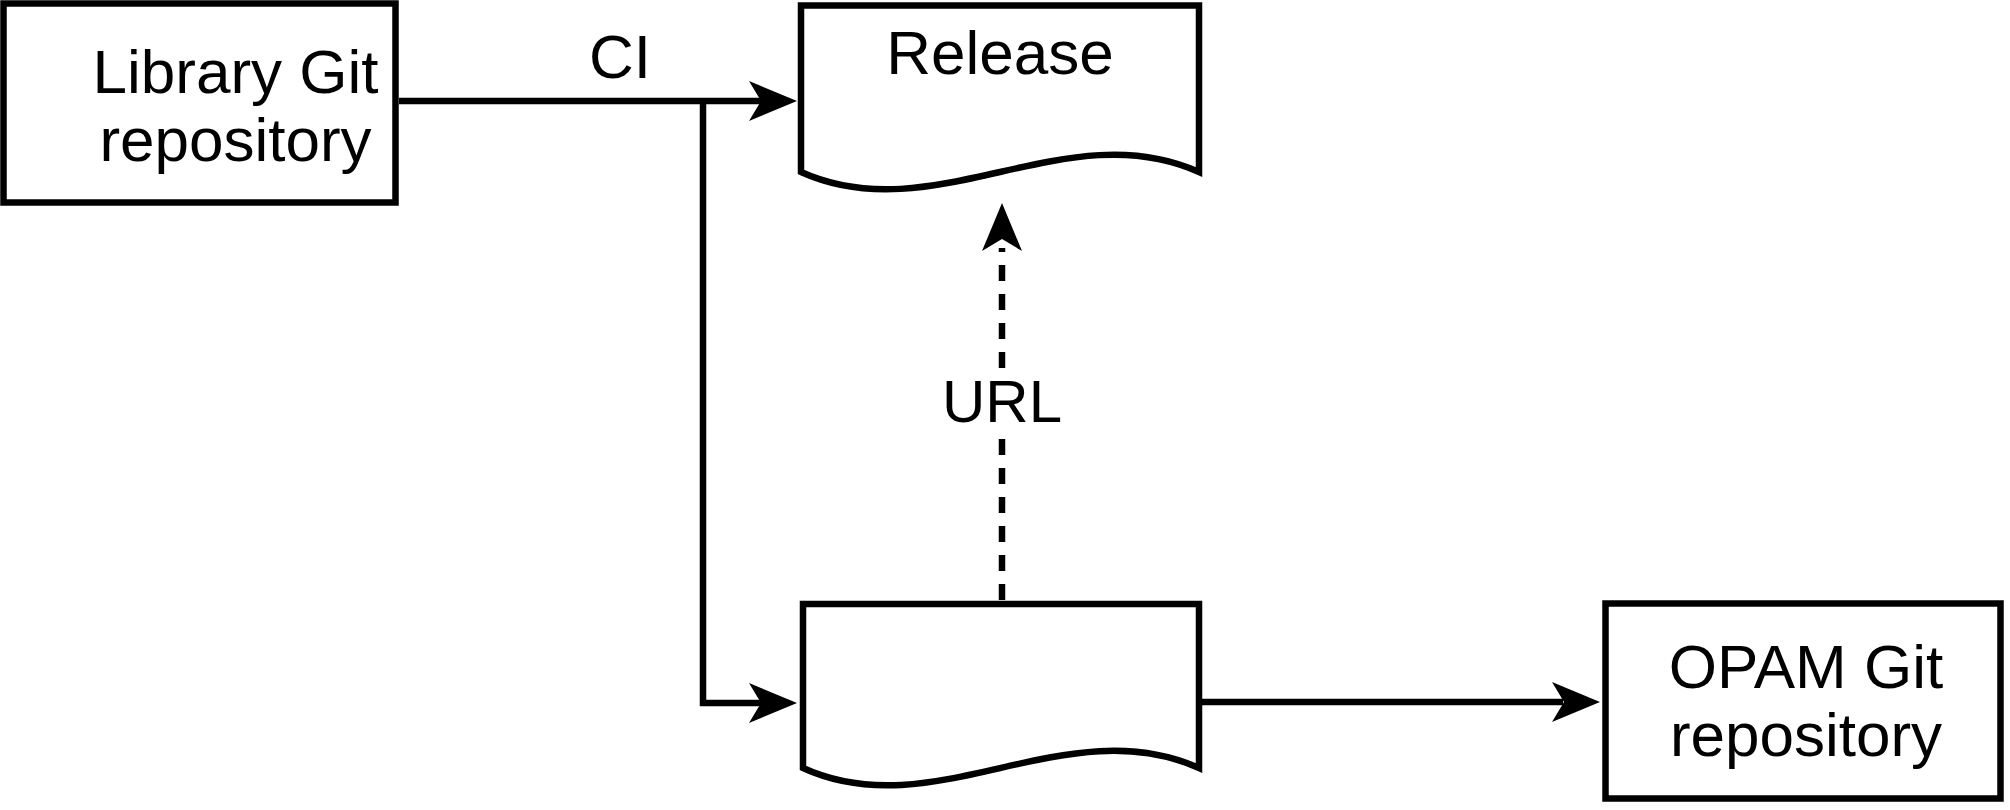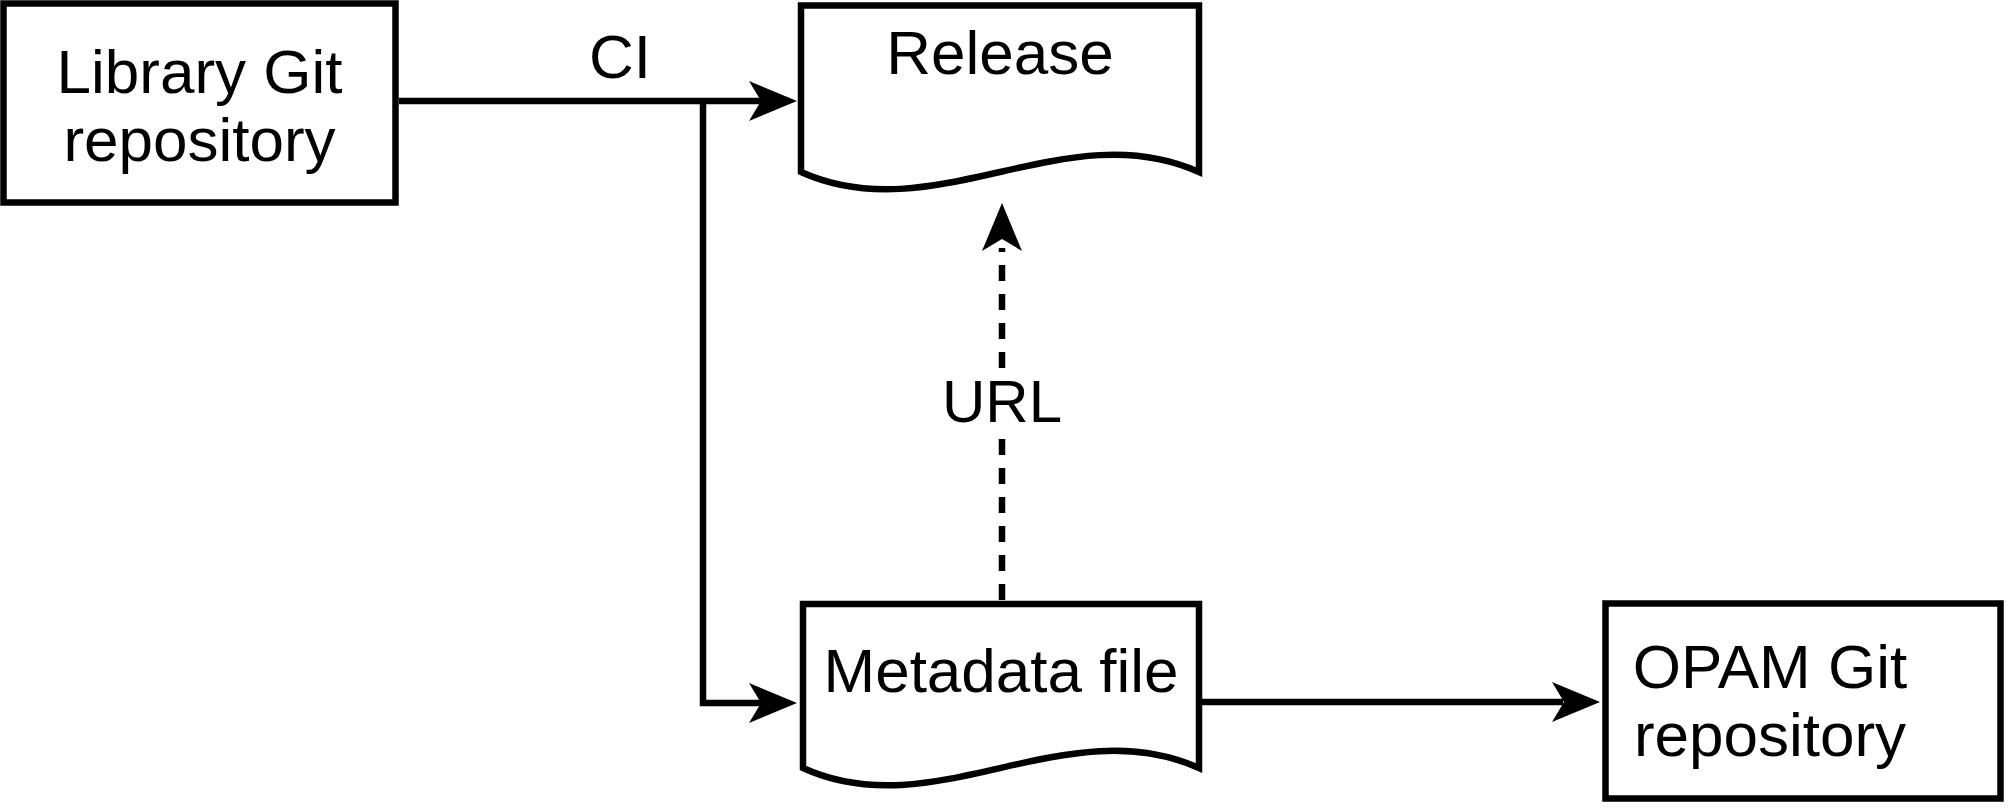--- a/index.html
+++ b/index.html
@@ -28,20 +28,21 @@
     line-height: 68px;
     color: #000000;
     white-space: nowrap;
   }
   .label span { display: block; }
   .node-label-flex {
     display: flex;
     flex-direction: column;
     justify-content: center;
     align-items: center;
+    padding-left: 36px;
   }
   .edge-label {
     font-size: 62px;
     line-height: 62px;
   }
   .edge-label-masked {
     background: #ffffff;
     font-size: 60px;
     line-height: 60px;
   }
@@ -76,23 +77,20 @@
 
   <div class="label node-label-flex" style="left:7px; top:10px; width:385px; height:192px;">
     <span>Library Git</span>
     <span>repository</span>
   </div>
 
   <div class="label" style="left:801px; top:19px; width:398px; line-height:67px;">
     <span>Release</span>
   </div>
 
-  <div class="label" style="left:803px; top:637px; width:396px;">
-    <span>Metadata file</span>
-  </div>
 
   <div class="label node-label-flex" style="left:1609px; top:607px; width:322px; height:188px;">
     <span>OPAM Git</span>
     <span>repository</span>
   </div>
 
   <div class="label edge-label-masked" style="left:929px; top:372px; width:146px;">URL</div>
 
   <div class="label edge-label" style="left:540px; top:26px; width:160px;">CI</div>
 

